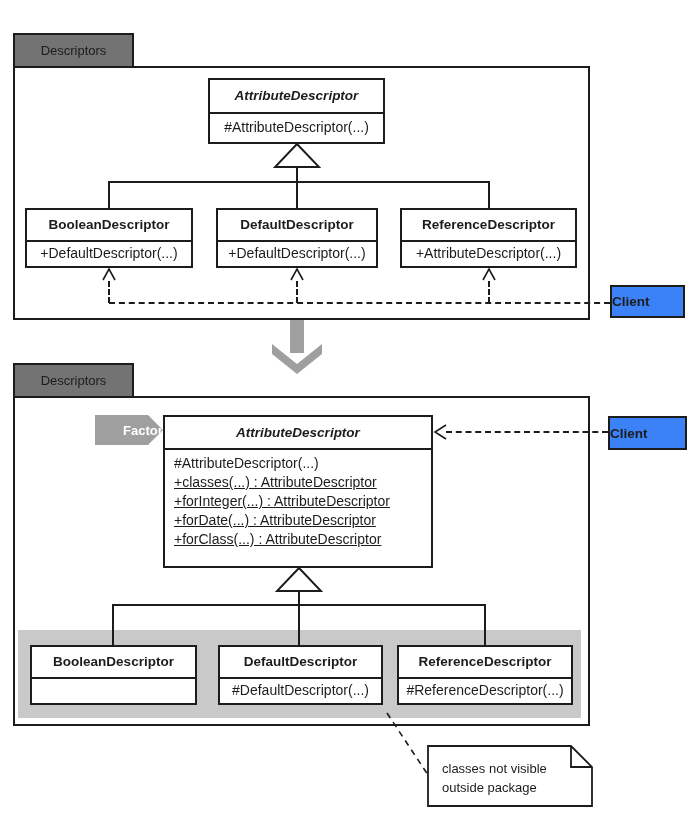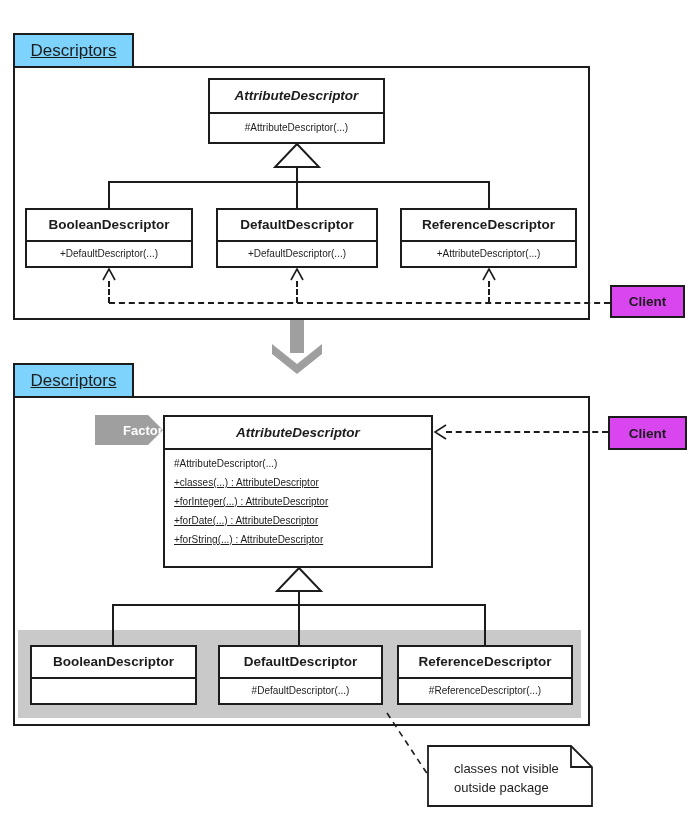--- a/index.html
+++ b/index.html
@@ -10,41 +10,41 @@
   html,body{margin:0;padding:0;background:#fff;}
   .canvas{
     position:relative;width:700px;height:838px;background:#fff;
     font-family:"Liberation Sans",sans-serif;color:var(--line);
     overflow:hidden;
   }
   .canvas *{box-sizing:border-box;}
   .abs{position:absolute;}
 
   
-  .pkg-tab{position:absolute;background:#7dd3fc;border:2px solid var(--line);
-    font-size:17px;display:flex;align-items:center;justify-content:center;text-decoration:underline;}
+  .pkg-tab{position:absolute;background:#737373;border:2px solid var(--line);
+    font-size:13px;display:flex;align-items:center;justify-content:center;}
   .pkg-body{position:absolute;background:#fff;border:2px solid var(--line);}
 
   
   .cls{position:absolute;background:#fff;border:2px solid var(--line);}
   .cls-title{border-bottom:2px solid var(--line);text-align:center;
     font-weight:bold;font-size:13.5px;background:#fff;}
   .italic .cls-title{font-style:italic;}
-  .cls-methods{text-align:center;font-size:10px;background:#fff;}
+  .cls-methods{text-align:center;font-size:14px;background:#fff;}
   .cls-super-top .cls-title{height:34px;line-height:32px;}
   .cls-super-top .cls-methods{line-height:27px;}
   .cls-sub .cls-title{height:32px;line-height:30px;}
   .cls-sub .cls-methods{line-height:23px;}
   .cls-super-bottom .cls-title{height:33px;line-height:31px;}
   .cls-super-bottom .cls-methods{text-align:left;padding:4px 0 0 9px;line-height:19px;}
   .static{text-decoration:underline;}
 
   
-  .client{position:absolute;background:#d946ef;border:2px solid var(--line);
-    font-weight:bold;font-size:13.5px;display:flex;align-items:center;justify-content:center;}
+  .client{position:absolute;background:#3b82f6;border:2px solid var(--line);
+    font-weight:bold;font-size:13.5px;display:flex;align-items:center;justify-content:flex-start;}
 
   
   .hline{position:absolute;border-top:2px solid var(--line);}
   .vline{position:absolute;border-left:2px solid var(--line);}
   .dash-h{position:absolute;border-top:2px dashed var(--line);}
   .dash-v{position:absolute;border-left:2px dashed var(--line);}
 
   .band{position:absolute;background:var(--band);}
 
   .factory{position:absolute;background:var(--gray);
@@ -133,21 +133,21 @@
     <span>Factory</span>
   </div>
 
   <div class="cls cls-super-bottom italic" style="left:163px;top:415px;width:270px;height:153px;">
     <div class="cls-title">AttributeDescriptor</div>
     <div class="cls-methods">
       <div>#AttributeDescriptor(...)</div>
       <div class="static">+classes(...) : AttributeDescriptor</div>
       <div class="static">+forInteger(...) : AttributeDescriptor</div>
       <div class="static">+forDate(...) : AttributeDescriptor</div>
-      <div class="static">+forString(...) : AttributeDescriptor</div>
+      <div class="static">+forClass(...) : AttributeDescriptor</div>
     </div>
   </div>
 
   <svg class="abs" style="left:433px;top:424px;" width="15" height="16">
     <polyline points="13,1 2,8 13,15" fill="none" stroke="#1c1c1c" stroke-width="1.6"></polyline>
   </svg>
   <div class="dash-h" style="left:446px;top:431px;width:162px;"></div>
   <div class="client" style="left:608px;top:416px;width:79px;height:34px;">
     <span>Client</span>
   </div>
@@ -176,18 +176,18 @@
       </div>
   </div>
 
   <svg class="abs" style="left:380px;top:708px;" width="58" height="75">
     <line x1="7" y1="5" x2="50" y2="70" stroke="#1c1c1c" stroke-width="1.6" stroke-dasharray="6,5"></line>
   </svg>
   <svg class="abs" style="left:427px;top:745px;" width="166" height="63">
     <path d="M1,1 H144 L165,22 V61 H1 Z" fill="#ffffff" stroke="#1c1c1c" stroke-width="1.8"></path>
     <path d="M144,1 V22 H165" fill="none" stroke="#1c1c1c" stroke-width="1.8"></path>
   </svg>
-  <div class="note-text" style="left:442px;top:759px;margin-left:12px;">
+  <div class="note-text" style="left:442px;top:759px;">
     <div>classes not visible</div>
     <div>outside package</div>
   </div>
 
 </div>
 
 </body></html>

